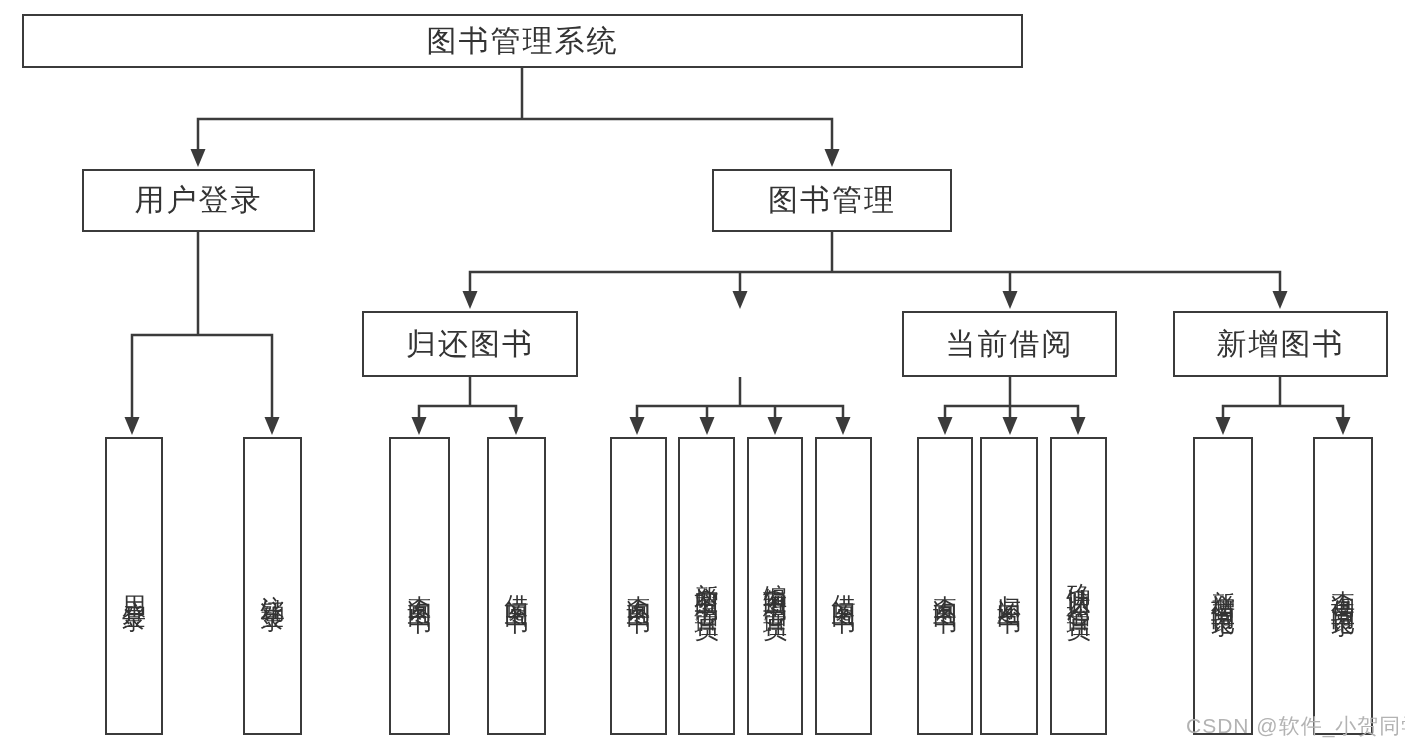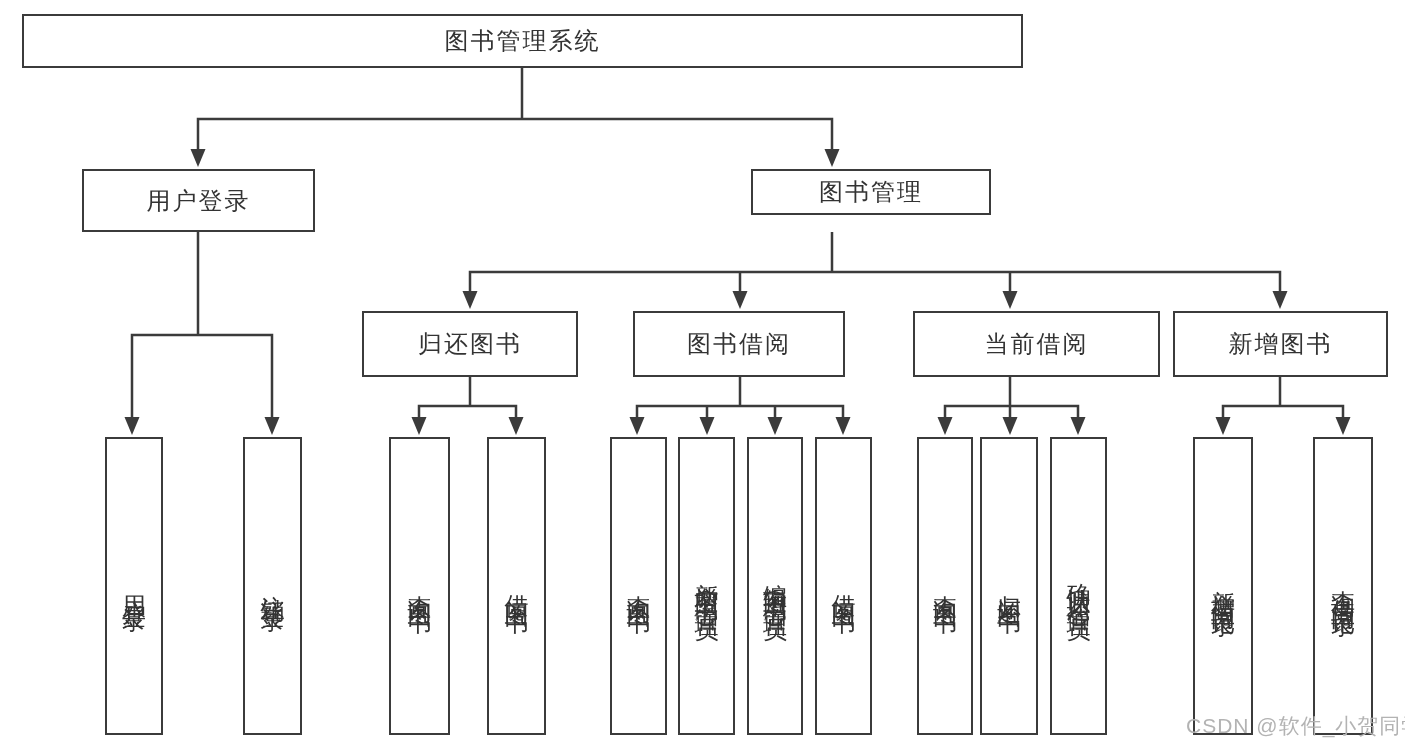--- a/index.html
+++ b/index.html
@@ -39,21 +39,21 @@
     position: absolute;
     box-sizing: border-box;
     background: var(--color-box_fill);
     border: 2.5px solid var(--color-line);
     display: flex;
     align-items: center;
     justify-content: center;
   }
   .box .label {
     color: var(--color-label_text);
-    font-size: 24px;
+    font-size: 30px;
     letter-spacing: 2px;
     white-space: nowrap;
   }
   .v-box .label {
     writing-mode: vertical-rl;
     text-orientation: mixed;
     letter-spacing: 5px;
     font-size: 24px;
     line-height: 1;
   }
@@ -108,31 +108,28 @@
     <polygon points="1335.5,417 1350.5,417 1343,435"></polygon>
   </svg>
 
   <div class="box" style="left:22px; top:14px; width:1001px; height:54px;">
     <span class="label">图书管理系统</span>
   </div>
 
   <div class="box" style="left:82px; top:169px; width:233px; height:63px;">
     <span class="label">用户登录</span>
   </div>
-  <div class="box" style="left:712px; top:169px; width:240px; height:46px;margin-left:39px;">
+  <div class="box" style="left:712px; top:169px; width:240px; height:63px;">
     <span class="label">图书管理</span>
   </div>
 
   <div class="box" style="left:362px; top:311px; width:216px; height:66px;">
     <span class="label">归还图书</span>
   </div>
-  <div class="box" style="left:633px; top:311px; width:212px; height:66px;">
-    <span class="label">图书借阅</span>
-  </div>
-  <div class="box" style="left:902px; top:311px; width:247px; height:66px;margin-left:11px;">
+  <div class="box" style="left:902px; top:311px; width:215px; height:66px;">
     <span class="label">当前借阅</span>
   </div>
   <div class="box" style="left:1173px; top:311px; width:215px; height:66px;">
     <span class="label">新增图书</span>
   </div>
 
   <div class="box v-box" style="left:105px; top:437px; width:58px; height:298px;">
     <span class="label">用户登录</span>
   </div>
   <div class="box v-box" style="left:243px; top:437px; width:59px; height:298px;">

